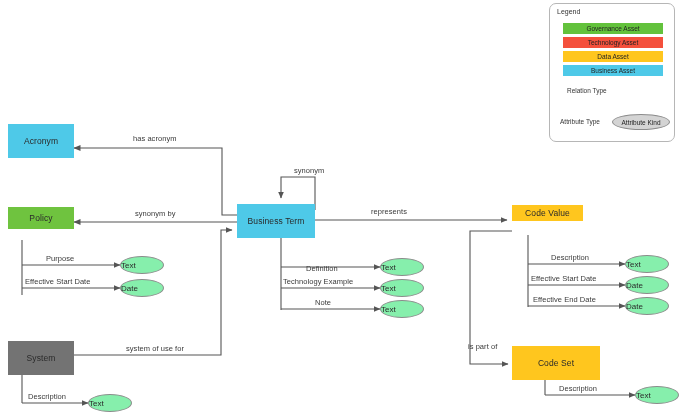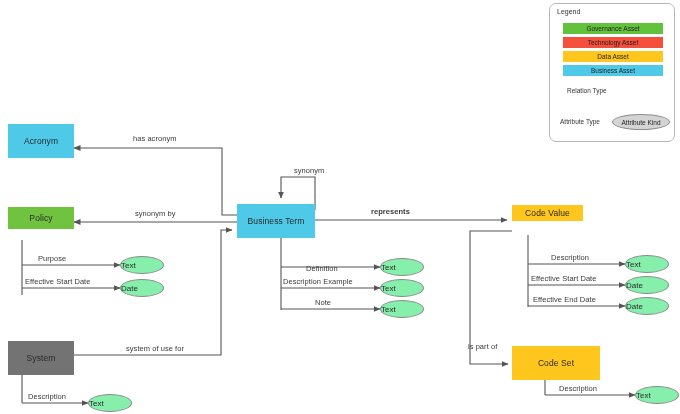--- a/index.html
+++ b/index.html
@@ -103,29 +103,29 @@
   <span>Code Value</span>
 </div>
 
 <div class="node n-codeset" style="left:512px;top:346px;width:88px;height:34px;">
   <span>Code Set</span>
 </div>
 
 <div class="edge-label" style="left:133px;top:134px;">has acronym</div>
 <div class="edge-label" style="left:135px;top:209px;">synonym by</div>
 <div class="edge-label" style="left:294px;top:166px;">synonym</div>
-<div class="edge-label" style="left:371px;top:207px;font-weight:bold;">represents</div>
+<div class="edge-label" style="left:371px;top:207px;">represents</div>
 <div class="edge-label" style="left:126px;top:344px;">system of use for</div>
 <div class="edge-label" style="left:468px;top:342px;">is part of</div>
 
-<div class="edge-label" style="left:38px;top:254px;">Purpose</div>
+<div class="edge-label" style="left:46px;top:254px;">Purpose</div>
 <div class="edge-label" style="left:25px;top:277px;">Effective Start Date</div>
 
 <div class="edge-label" style="left:306px;top:264px;">Definition</div>
-<div class="edge-label" style="left:283px;top:277px;">Description Example</div>
+<div class="edge-label" style="left:283px;top:277px;">Technology Example</div>
 <div class="edge-label" style="left:315px;top:298px;">Note</div>
 
 <div class="edge-label" style="left:551px;top:253px;">Description</div>
 <div class="edge-label" style="left:531px;top:274px;">Effective Start Date</div>
 <div class="edge-label" style="left:533px;top:295px;">Effective End Date</div>
 
 <div class="edge-label" style="left:28px;top:392px;">Description</div>
 
 <div class="edge-label" style="left:559px;top:384px;">Description</div>
 

